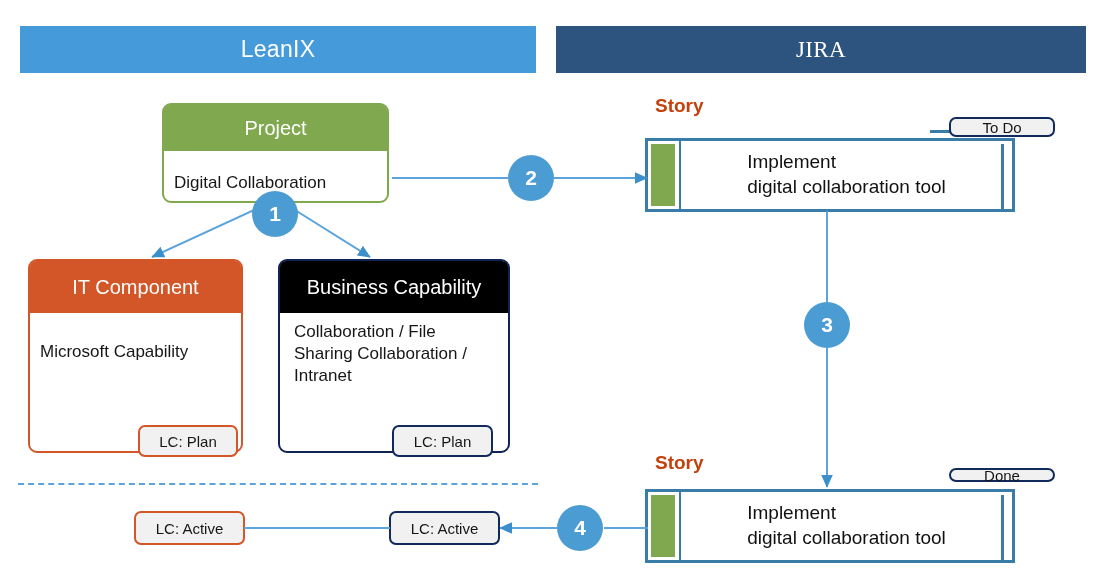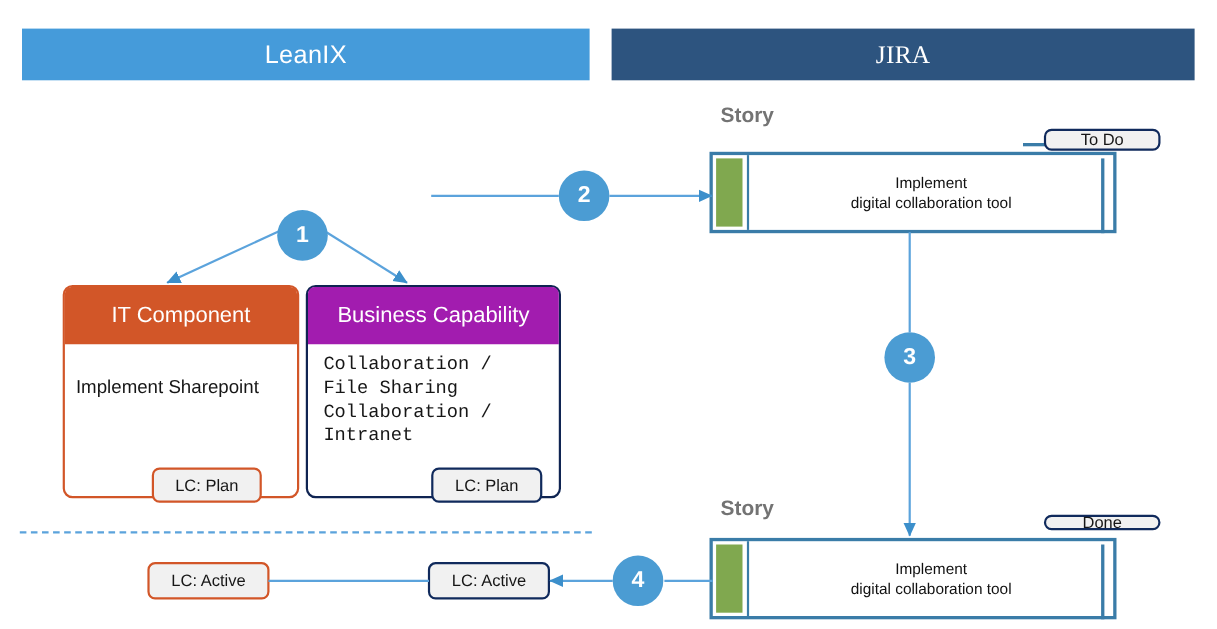--- a/index.html
+++ b/index.html
@@ -52,24 +52,24 @@
   .card-body {
     font-size: 17px;
     color: #161616;
     line-height: 1.28;
     padding: 7px 10px 4px 10px;
   }
   .card-body.centered { display:flex; align-items:center; }
 
   .card-project   { border-color: #80A84F; }
   .card-project .card-title   { background: #80A84F; }
-  .card-itc       { border-color: #D25628; margin-left: 29px; }
+  .card-itc       { border-color: #D25628; }
   .card-itc .card-title       { background: #D25628; }
   .card-bc        { border-color: #0F2452; }
-  .card-bc .card-title        { background: #a21caf; }
+  .card-bc .card-title        { background: #000000; }
 
   
   .badge {
     background: #F1F1F1;
     border-style: solid;
     border-width: 2.5px;
     border-radius: 7px;
     display: flex;
     align-items: center;
     justify-content: center;
@@ -77,40 +77,40 @@
     color: #161616;
     white-space: nowrap;
   }
   .badge-orange { border-color: #D25628; }
   .badge-navy   { border-color: #102A5C; }
 
   
   .story-label {
     font-size: 19px;
     font-weight: bold;
-    color: #737373;
+    color: #c2410c;
   }
   .story-card {
     border: 3px solid #3A7CA8;
     background: #ffffff;
     display: flex;
     align-items: stretch;
   }
   .story-stripe {
     width: 24px;
     background: #80A84F;
     margin: 3px 0 3px 3px;
   }
   .story-text {
     flex: 1;
     display: flex;
     align-items: center;
     justify-content: center;
-    text-align: center;
-    font-size: 14px;
+    text-align: left;
+    font-size: 19px;
     color: #111111;
     line-height: 1.3;
     border-left: 2px solid #3A7CA8;
     margin: 0 0 0 4px;
   }
 
   
   .step-circle {
     border-radius: 50%;
     background: #4B9CD3;
@@ -168,32 +168,36 @@
 
     <line x1="827" y1="211" x2="827" y2="302" stroke="#5BA3DC" stroke-width="2"></line>
     <line x1="827" y1="348" x2="827" y2="487" stroke="#5BA3DC" stroke-width="2" marker-end="url(#arrowBlue)"></line>
 
     <line x1="648" y1="528" x2="604" y2="528" stroke="#5BA3DC" stroke-width="2"></line>
     <line x1="557" y1="528" x2="500" y2="528" stroke="#5BA3DC" stroke-width="2" marker-end="url(#arrowBlue)"></line>
 
     <line x1="390" y1="528" x2="244" y2="528" stroke="#5BA3DC" stroke-width="2"></line>
   </svg>
 
+  <div class="abs card card-project" style="left:162px; top:103px; width:227px; height:100px;">
+    <div class="card-title" style="height:46px;">Project</div>
+    <div class="card-body centered" style="height:49px;">Digital Collaboration</div>
+  </div>
 
   <div class="abs card card-itc" style="left:28px; top:259px; width:215px; height:194px;">
     <div class="card-title" style="height:52px;">IT Component</div>
-    <div class="card-body" style="padding-top:28px;">Implement Sharepoint</div>
+    <div class="card-body" style="padding-top:28px;">Microsoft Capability</div>
   </div>
   <div class="abs badge badge-orange" style="left:138px; top:425px; width:100px; height:32px;">
     <span>LC: Plan</span>
   </div>
 
   <div class="abs card card-bc" style="left:278px; top:259px; width:232px; height:194px;">
     <div class="card-title" style="height:52px;">Business Capability</div>
-    <div class="card-body" style="padding-top:8px; padding-left:14px;font-family:Liberation Mono, monospace;">Collaboration / File Sharing Collaboration / Intranet</div>
+    <div class="card-body" style="padding-top:8px; padding-left:14px;">Collaboration / File Sharing Collaboration / Intranet</div>
   </div>
   <div class="abs badge badge-navy" style="left:392px; top:425px; width:101px; height:32px;">
     <span>LC: Plan</span>
   </div>
 
   <div class="abs dashed-divider" style="left:18px; top:483px; width:520px;"></div>
 
   <div class="abs badge badge-orange" style="left:134px; top:511px; width:111px; height:34px;">
     <span>LC: Active</span>
   </div>

